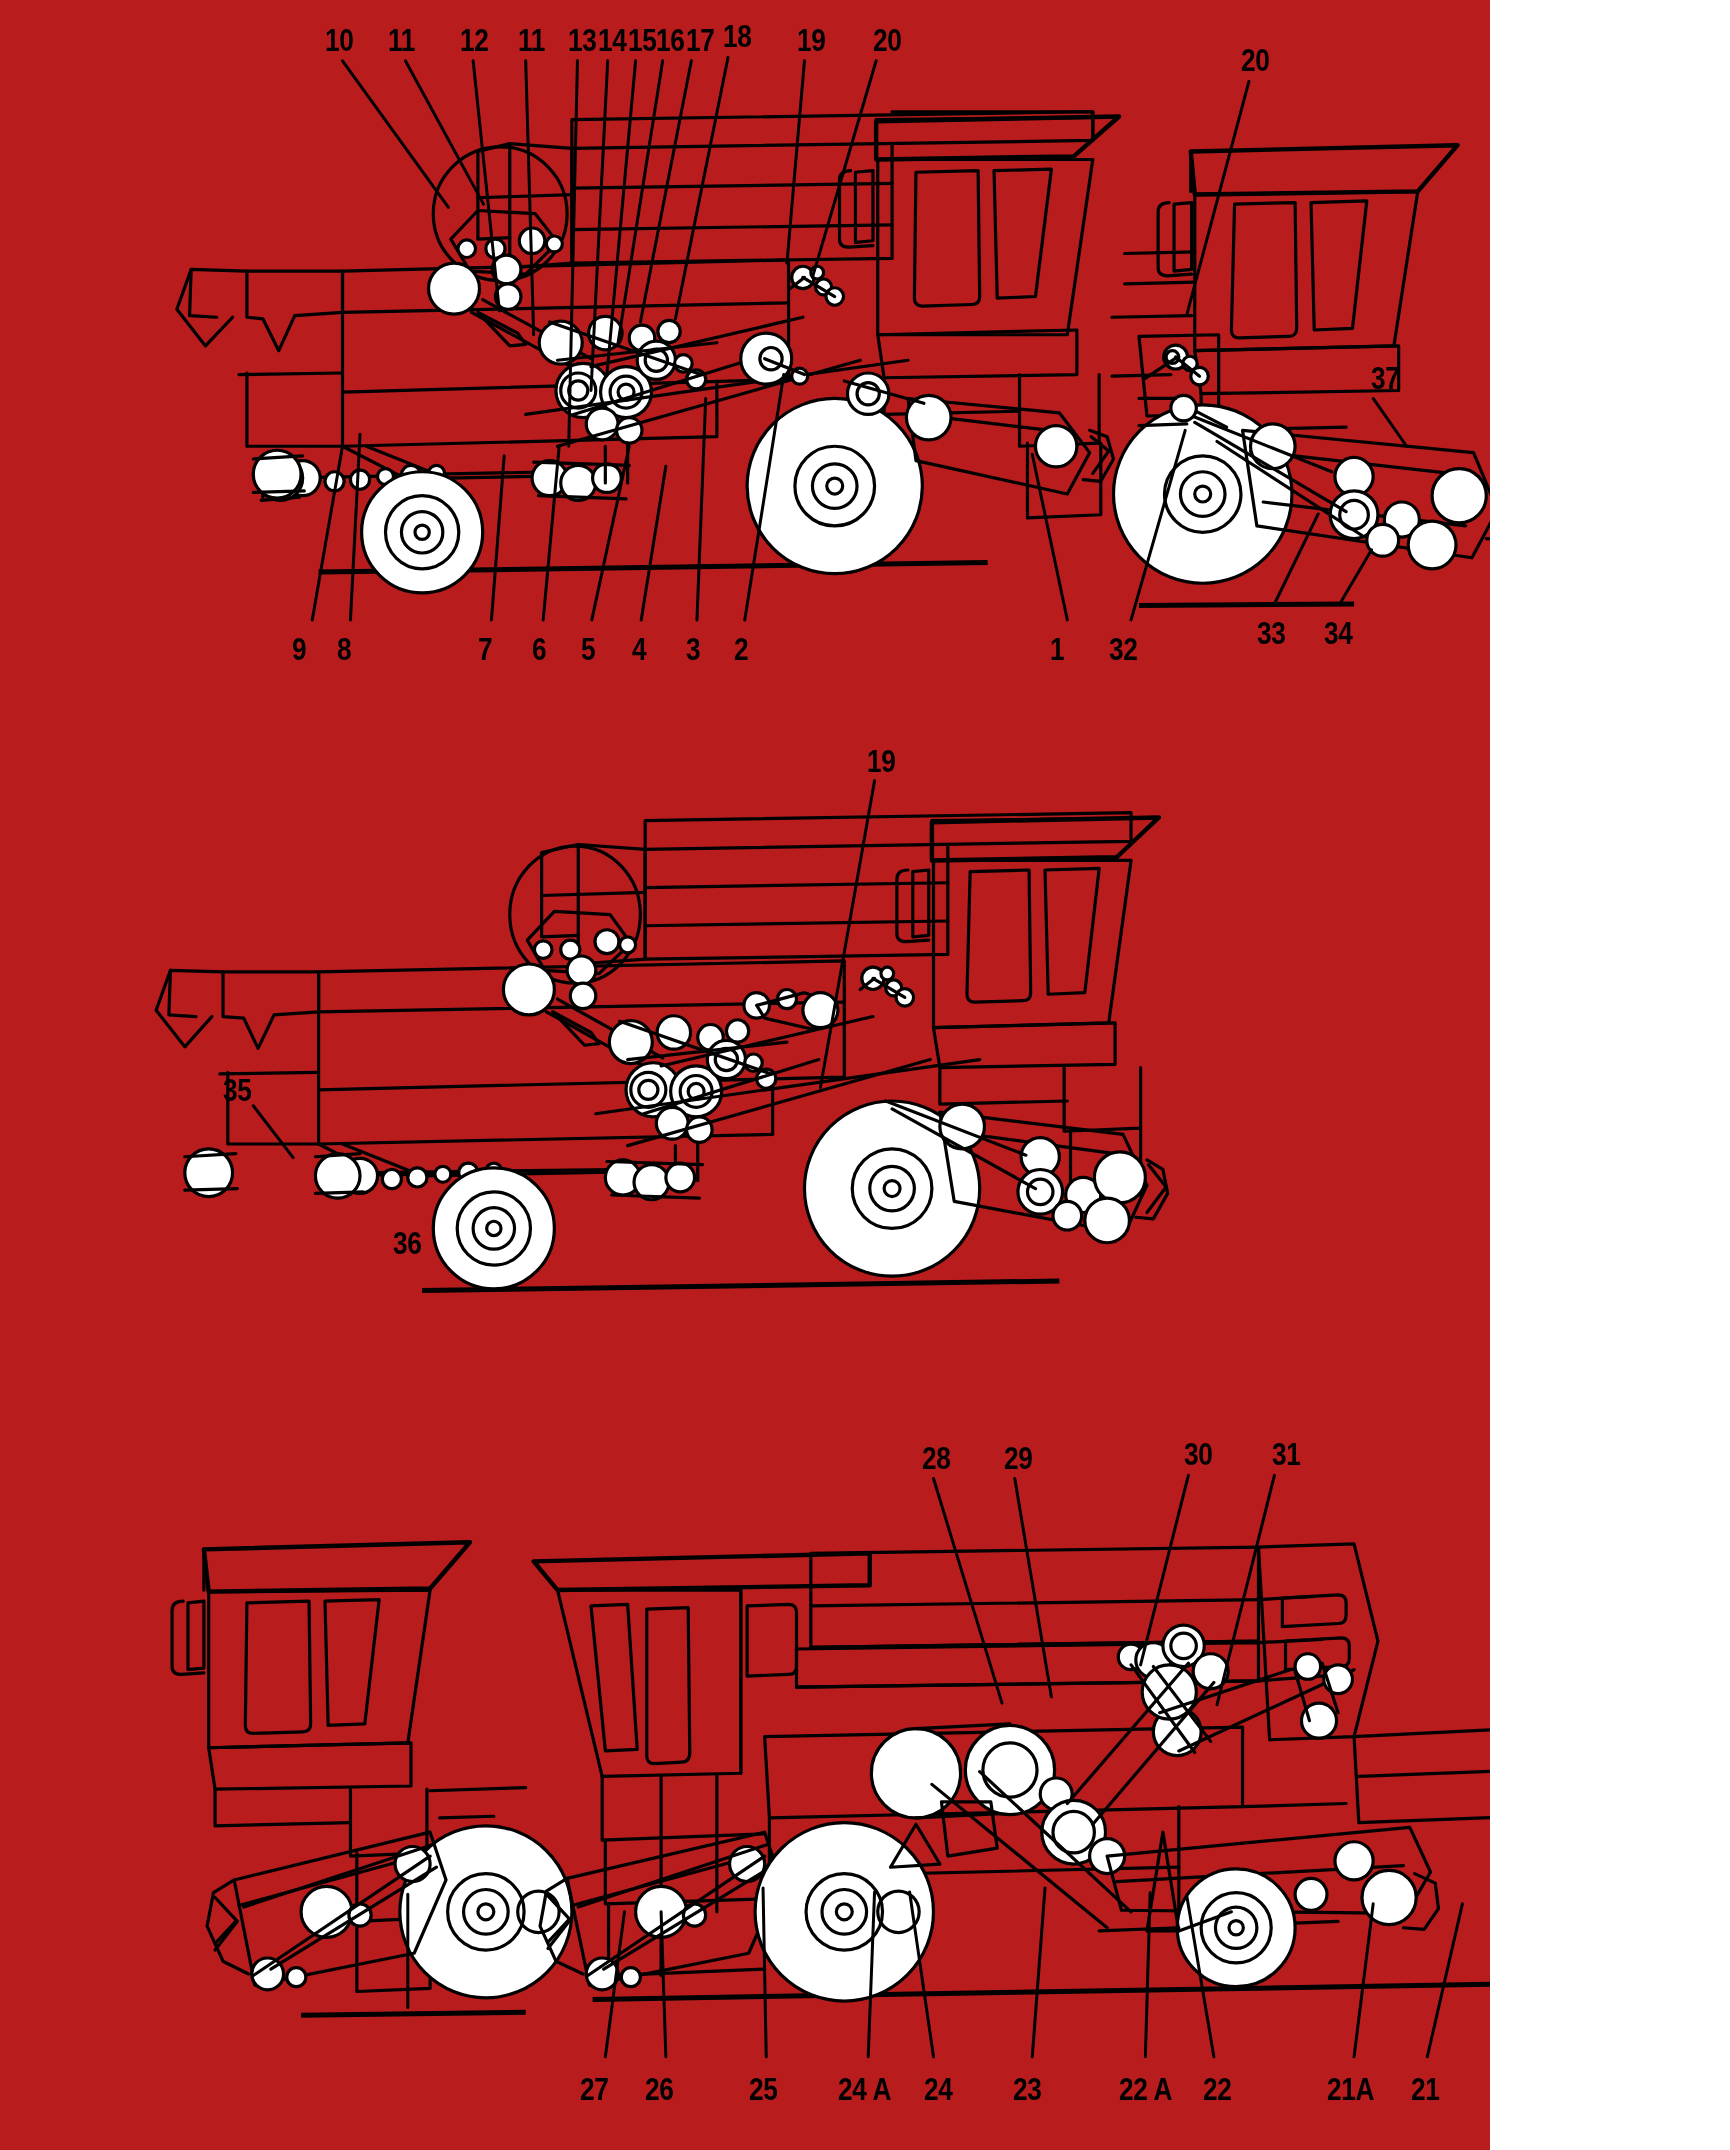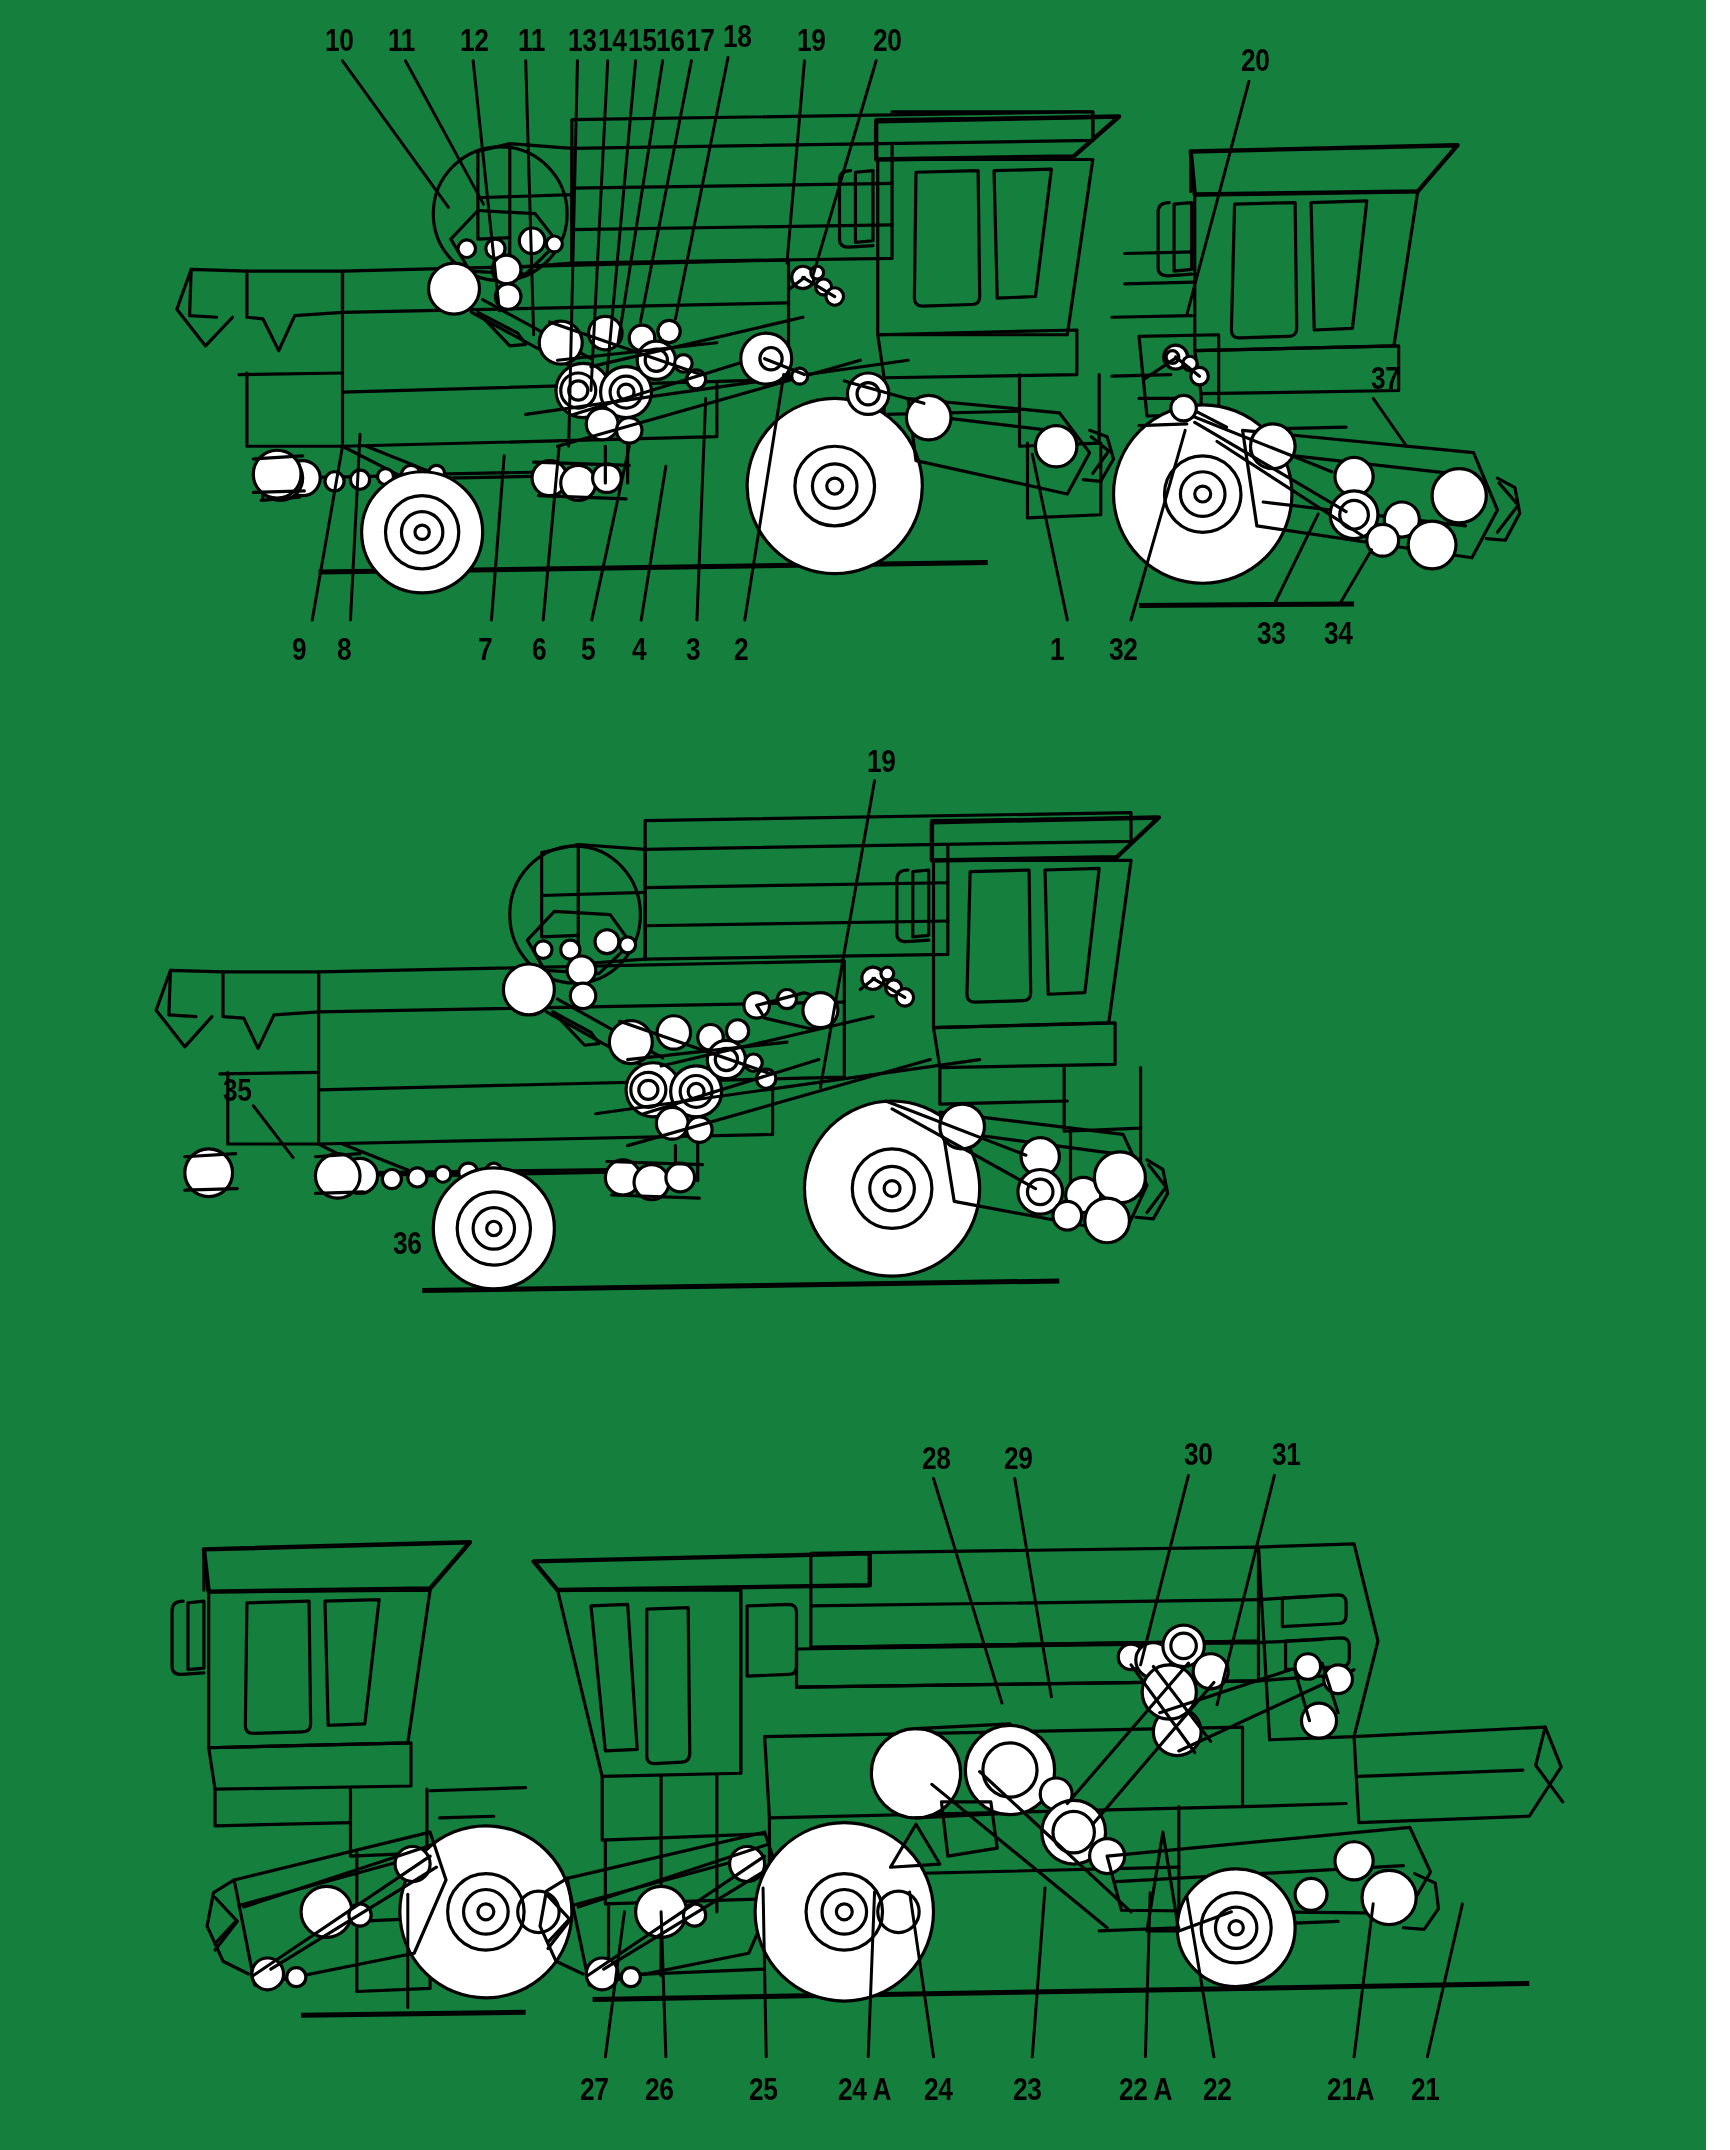--- a/index.html
+++ b/index.html
@@ -1,21 +1,21 @@
 <!DOCTYPE html>
 <html style="font-size:12.7px"><head>
 <meta charset="utf-8">
 <title>Combine Harvester Belt Drive Diagram</title>
 <style>
   html,body{margin:0;padding:0;background:#ffffff;}
   body{font-family:"Liberation Sans",sans-serif;}
   #sheet{
     position:relative;
-    width:1706px;height:2151px;
-    background:#15803d;
+    width:1490px;height:2151px;
+    background:#b91c1c;
     overflow:hidden;
   }
   .lbl{
     position:absolute;
     font-family:"Liberation Sans",sans-serif;
     font-weight:bold;
     font-size:32px;
     line-height:32px;
     color:#000000;
     white-space:nowrap;

